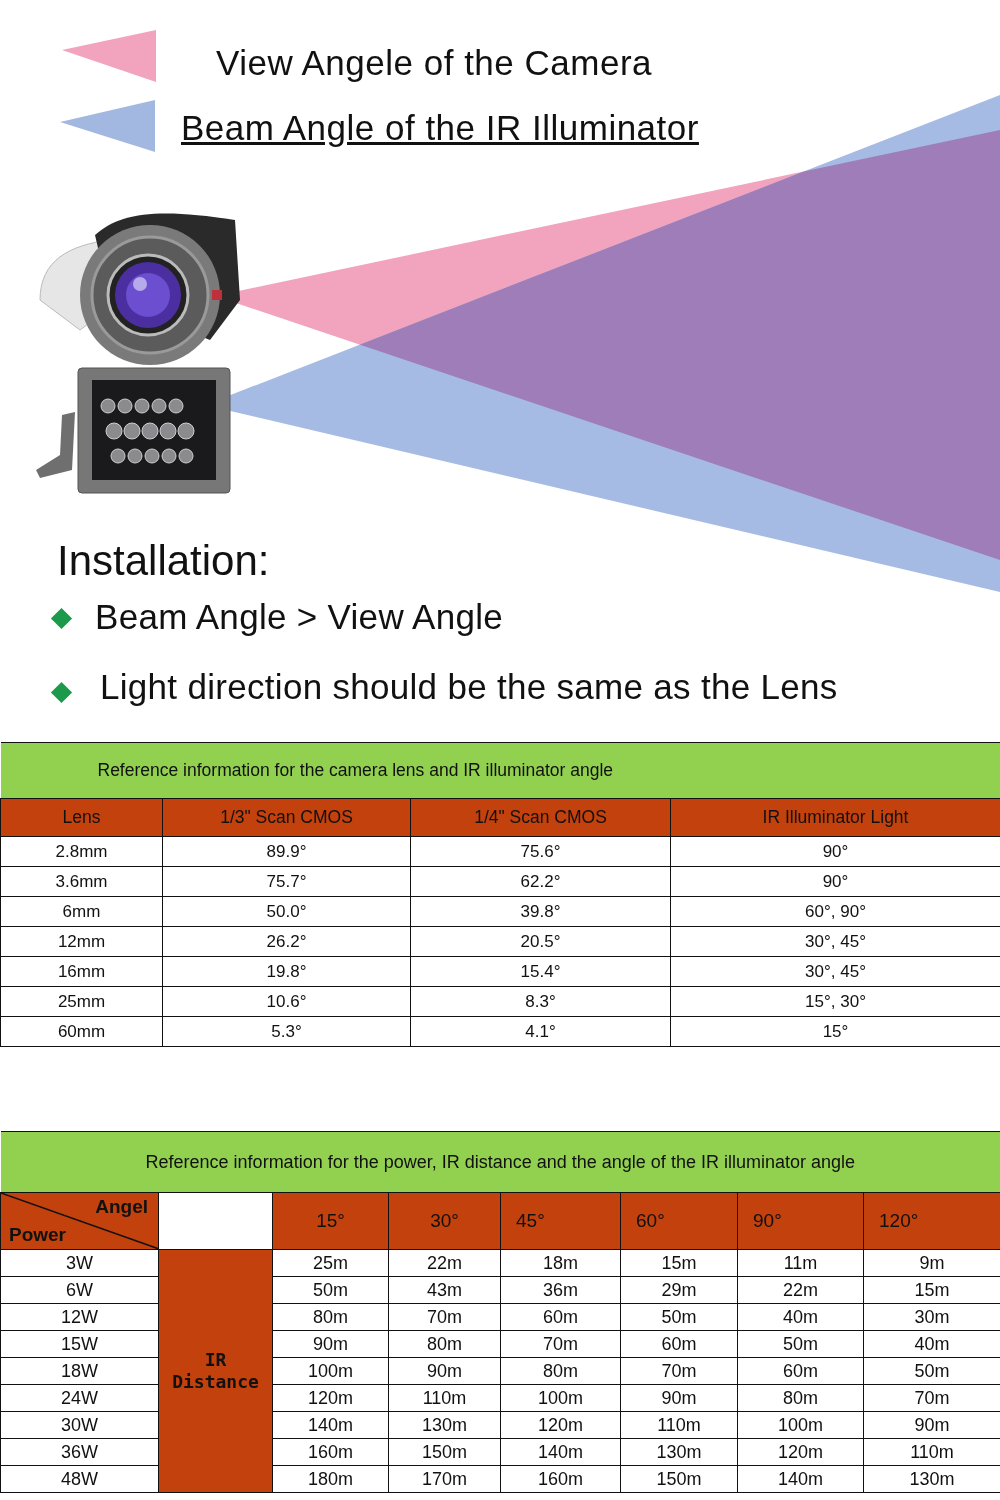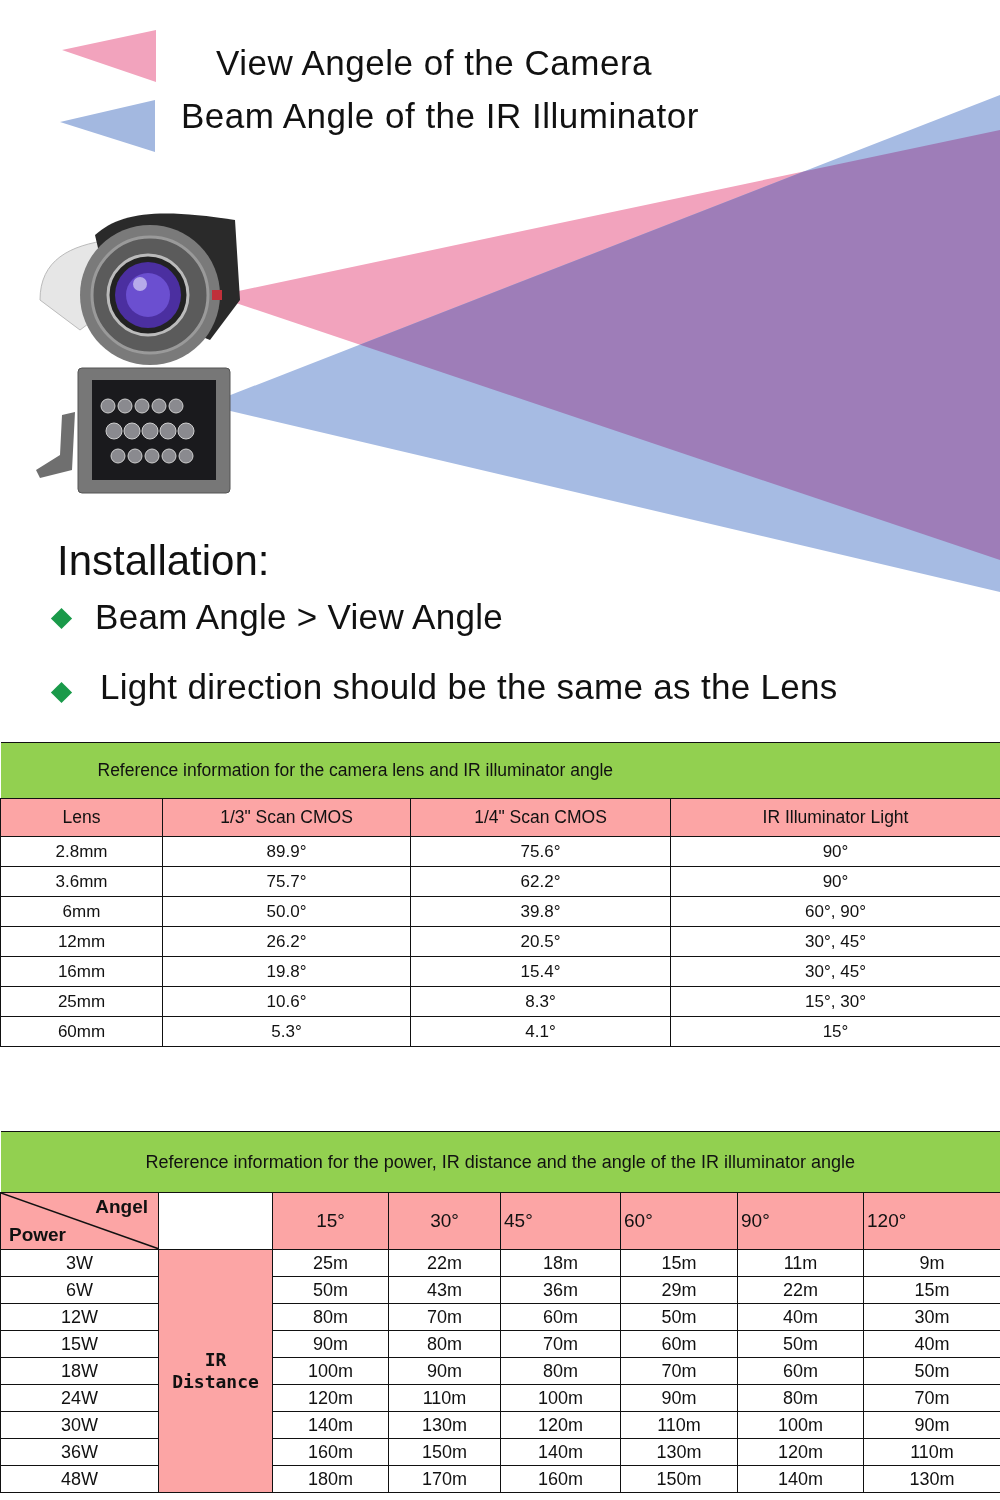--- a/index.html
+++ b/index.html
@@ -5,28 +5,28 @@
   html,body{margin:0;padding:0;background:#fff;}
   body{width:1000px;height:1500px;position:relative;overflow:hidden;font-family:"Liberation Sans",sans-serif;color:#111;}
   .abs{position:absolute;}
   .legend-text{font-size:35px;letter-spacing:0.5px;white-space:nowrap;}
   .install-title{font-size:42px;}
   .bullet-text{font-size:35px;white-space:nowrap;letter-spacing:0.3px;}
   .diamond{width:15px;height:15px;background:#1a9a4a;transform:rotate(45deg);}
   table{border-collapse:collapse;position:absolute;left:0;width:1000px;table-layout:fixed;}
   td,th{border:1.5px solid #111;text-align:center;font-weight:normal;font-size:17px;padding:0;color:#111;}
   .green{background:#92d050;}
-  .pink{background:#fca5a5;}
+  .pink{background:#c2410c;}
   .t1 .title{height:55px;text-align:left;padding-left:97px;font-size:17.5px;border-left:none;}
   .t1 .colhdr td{height:37px;font-size:17.5px;}
   .t1 .row td{height:29px;}
   .t2 .title{height:60px;font-size:18px;border-left:none;}
   .t2 .hdr td{height:56px;font-size:19px;}
   .t2 .row td{height:26px;font-size:18px;}
-  .t2 .hdr td.left{text-align:left;padding-left:3px;}
+  .t2 .hdr td.left{text-align:left;padding-left:15px;}
   .diag{position:relative;overflow:hidden;}
   .diag .a{position:absolute;right:10px;top:3px;font-weight:bold;font-size:19px;}
   .diag .p{position:absolute;left:8px;bottom:3px;font-weight:bold;font-size:19px;}
   .irdist{font-family:"DejaVu Sans Mono","Liberation Mono",monospace;font-weight:bold;font-size:17px;line-height:22px;}
 </style>
 </head>
 <body>
 
 <svg class="abs" style="left:0;top:0;" width="1000" height="740" viewBox="0 0 1000 740">
   <defs>
@@ -74,21 +74,21 @@
       <circle cx="118" cy="456" r="7"></circle>
         <circle cx="135" cy="456" r="7"></circle>
         <circle cx="152" cy="456" r="7"></circle>
         <circle cx="169" cy="456" r="7"></circle>
         <circle cx="186" cy="456" r="7"></circle>
     </g>
   </g>
 </svg>
 
 <div class="abs legend-text" style="left:177px;top:43px;margin-left:39px;">View Angele of the Camera</div>
-<div class="abs legend-text" style="left:181px;top:96px;">Beam Angle of the IR Illuminator</div>
+<div class="abs legend-text" style="left:181px;top:108px;text-decoration:underline;">Beam Angle of the IR Illuminator</div>
 
 <div class="abs install-title" style="left:57px;top:537px;">Installation:</div>
 <div class="abs diamond" style="left:54px;top:611px;"></div>
 <div class="abs bullet-text" style="left:95px;top:597px;">Beam Angle &gt; View Angle</div>
 <div class="abs diamond" style="left:54px;top:685px;"></div>
 <div class="abs bullet-text" style="left:100px;top:667px;">Light direction should be the same as the Lens</div>
 
 <table class="t1" style="top:742px;">
   <colgroup>
       <col style="width:162px">

